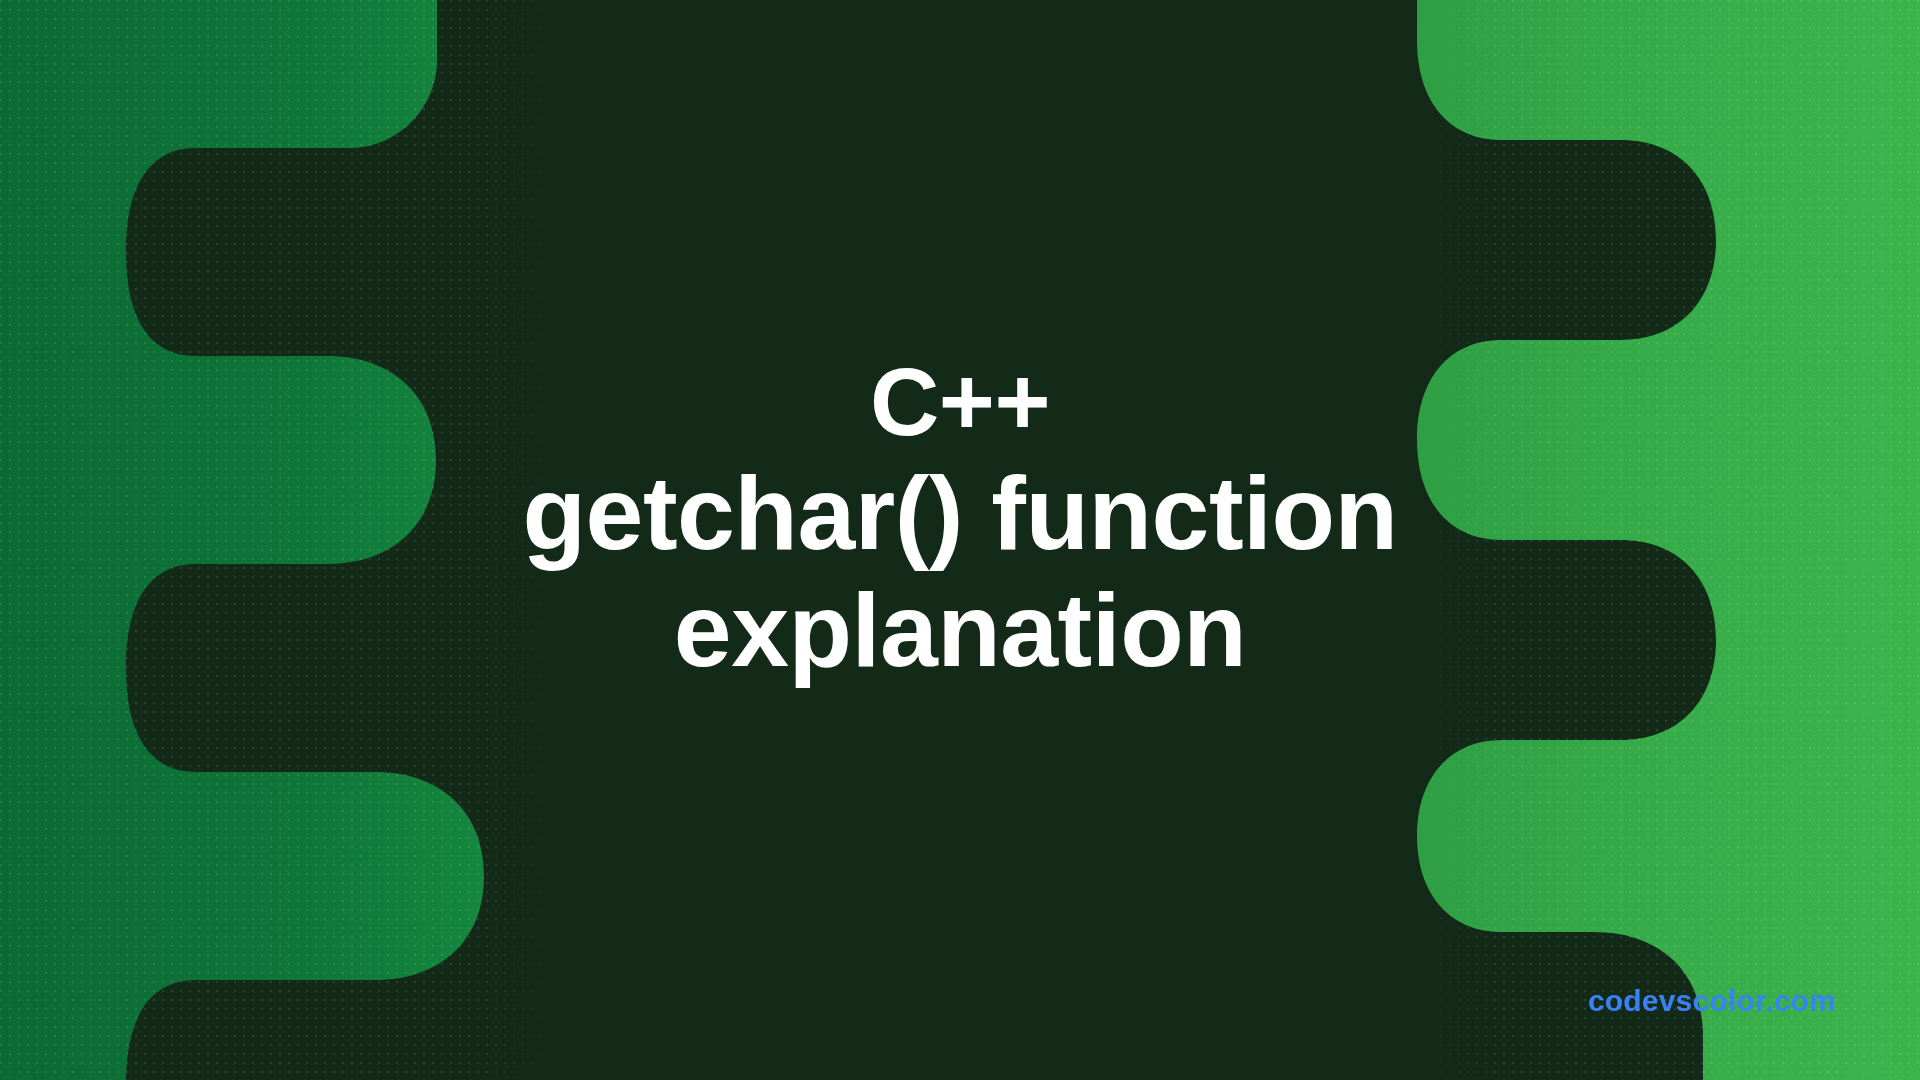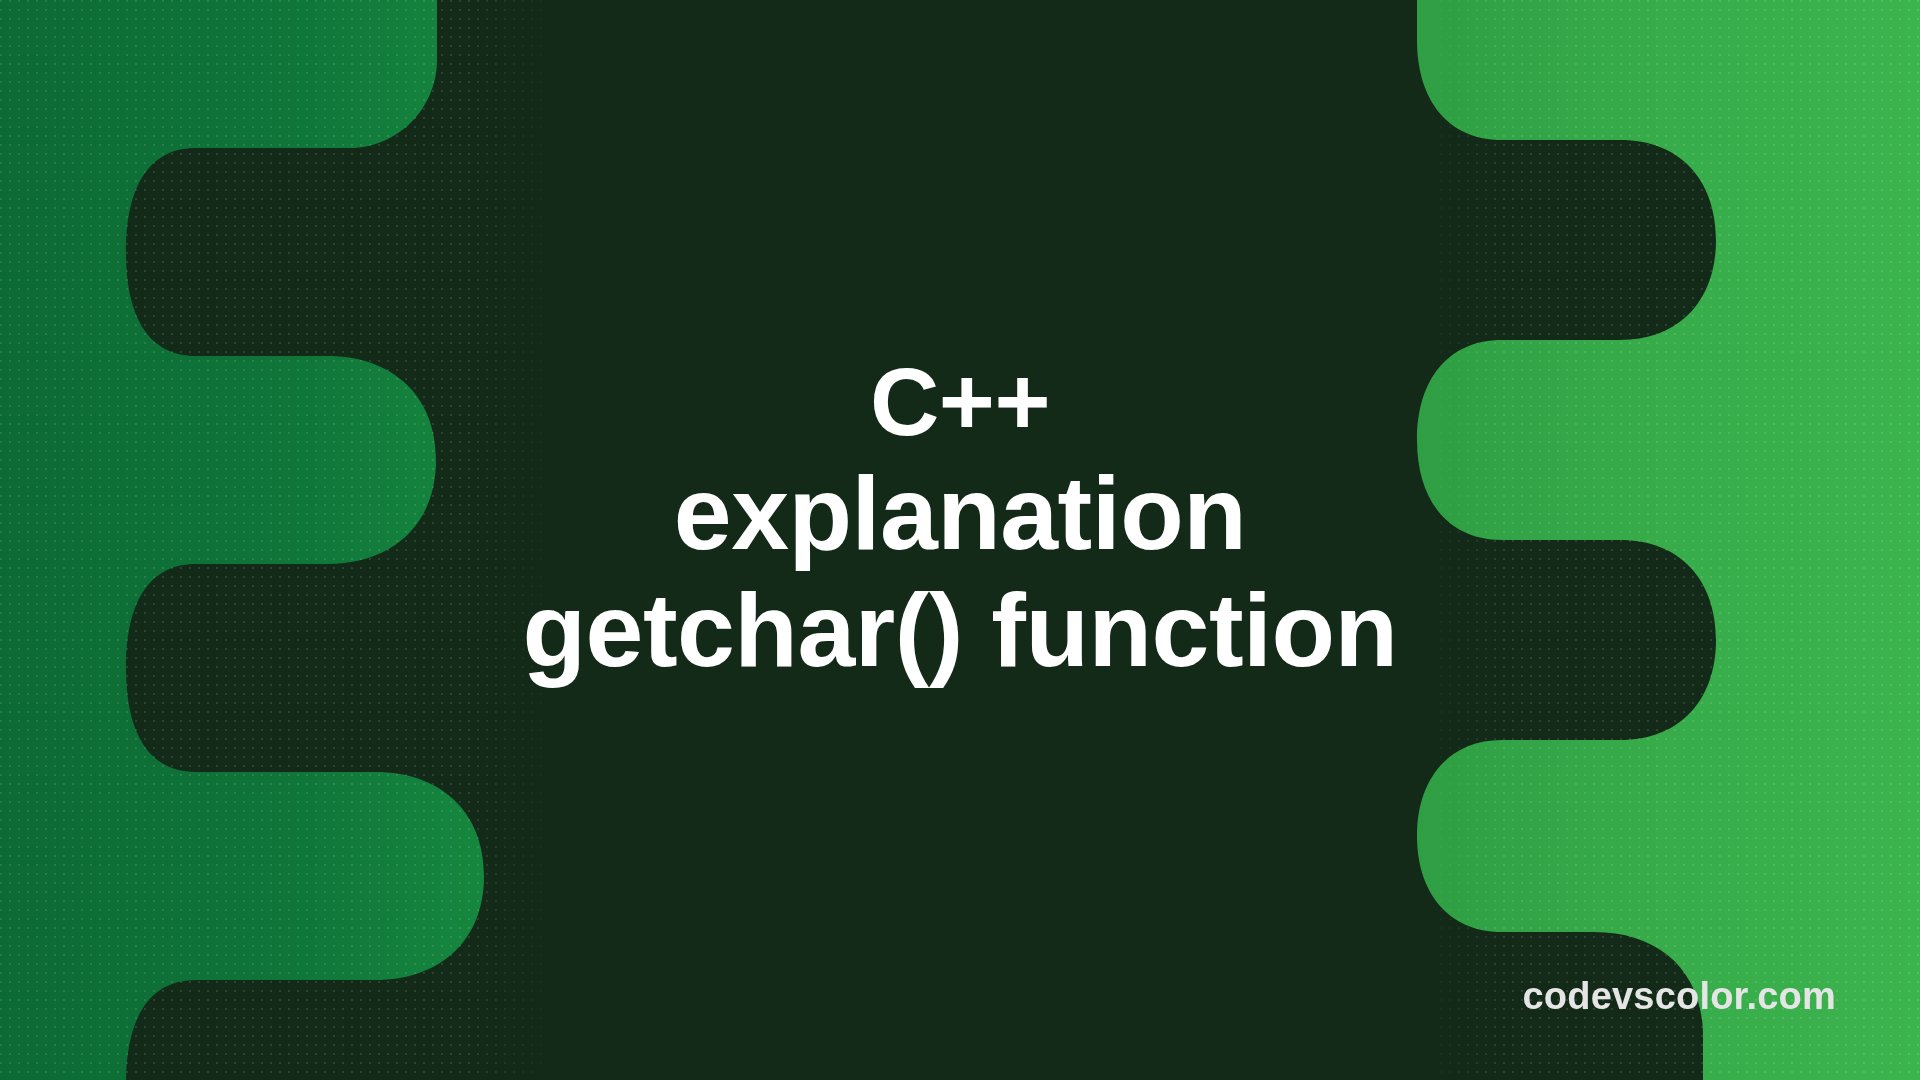--- a/index.html
+++ b/index.html
@@ -82,22 +82,22 @@
 
   .headline .line-1 { font-size: 96px; }
   .headline .line-2 { font-size: 104px; }
   .headline .line-3 { font-size: 104px; }
 
   .watermark {
     position: absolute;
     right: 84px;
     bottom: 62px;
     z-index: 6;
-    color: #e5e5e5;
-    font-size: 38px;
+    color: #3b82f6;
+    font-size: 30px;
     font-weight: 700;
     letter-spacing: 0.2px;
     white-space: nowrap;
   }
 </style>
 </head>
 <body>
 
 <div class="banner">
 
@@ -158,20 +158,20 @@
          C 1448,140 1417,100 1417,40
          L 1417,-20
          Z"></path>
   </svg>
 
   <div class="noise"></div>
 
   <div class="content">
     <h1 class="headline">
       <span class="line line-1">C++</span>
+      <span class="line line-2">getchar() function</span>
       <span class="line line-3">explanation</span>
-      <span class="line line-2">getchar() function</span>
     </h1>
   </div>
 
   <div class="watermark">codevscolor.com</div>
 
 </div>
 
 </body></html>

